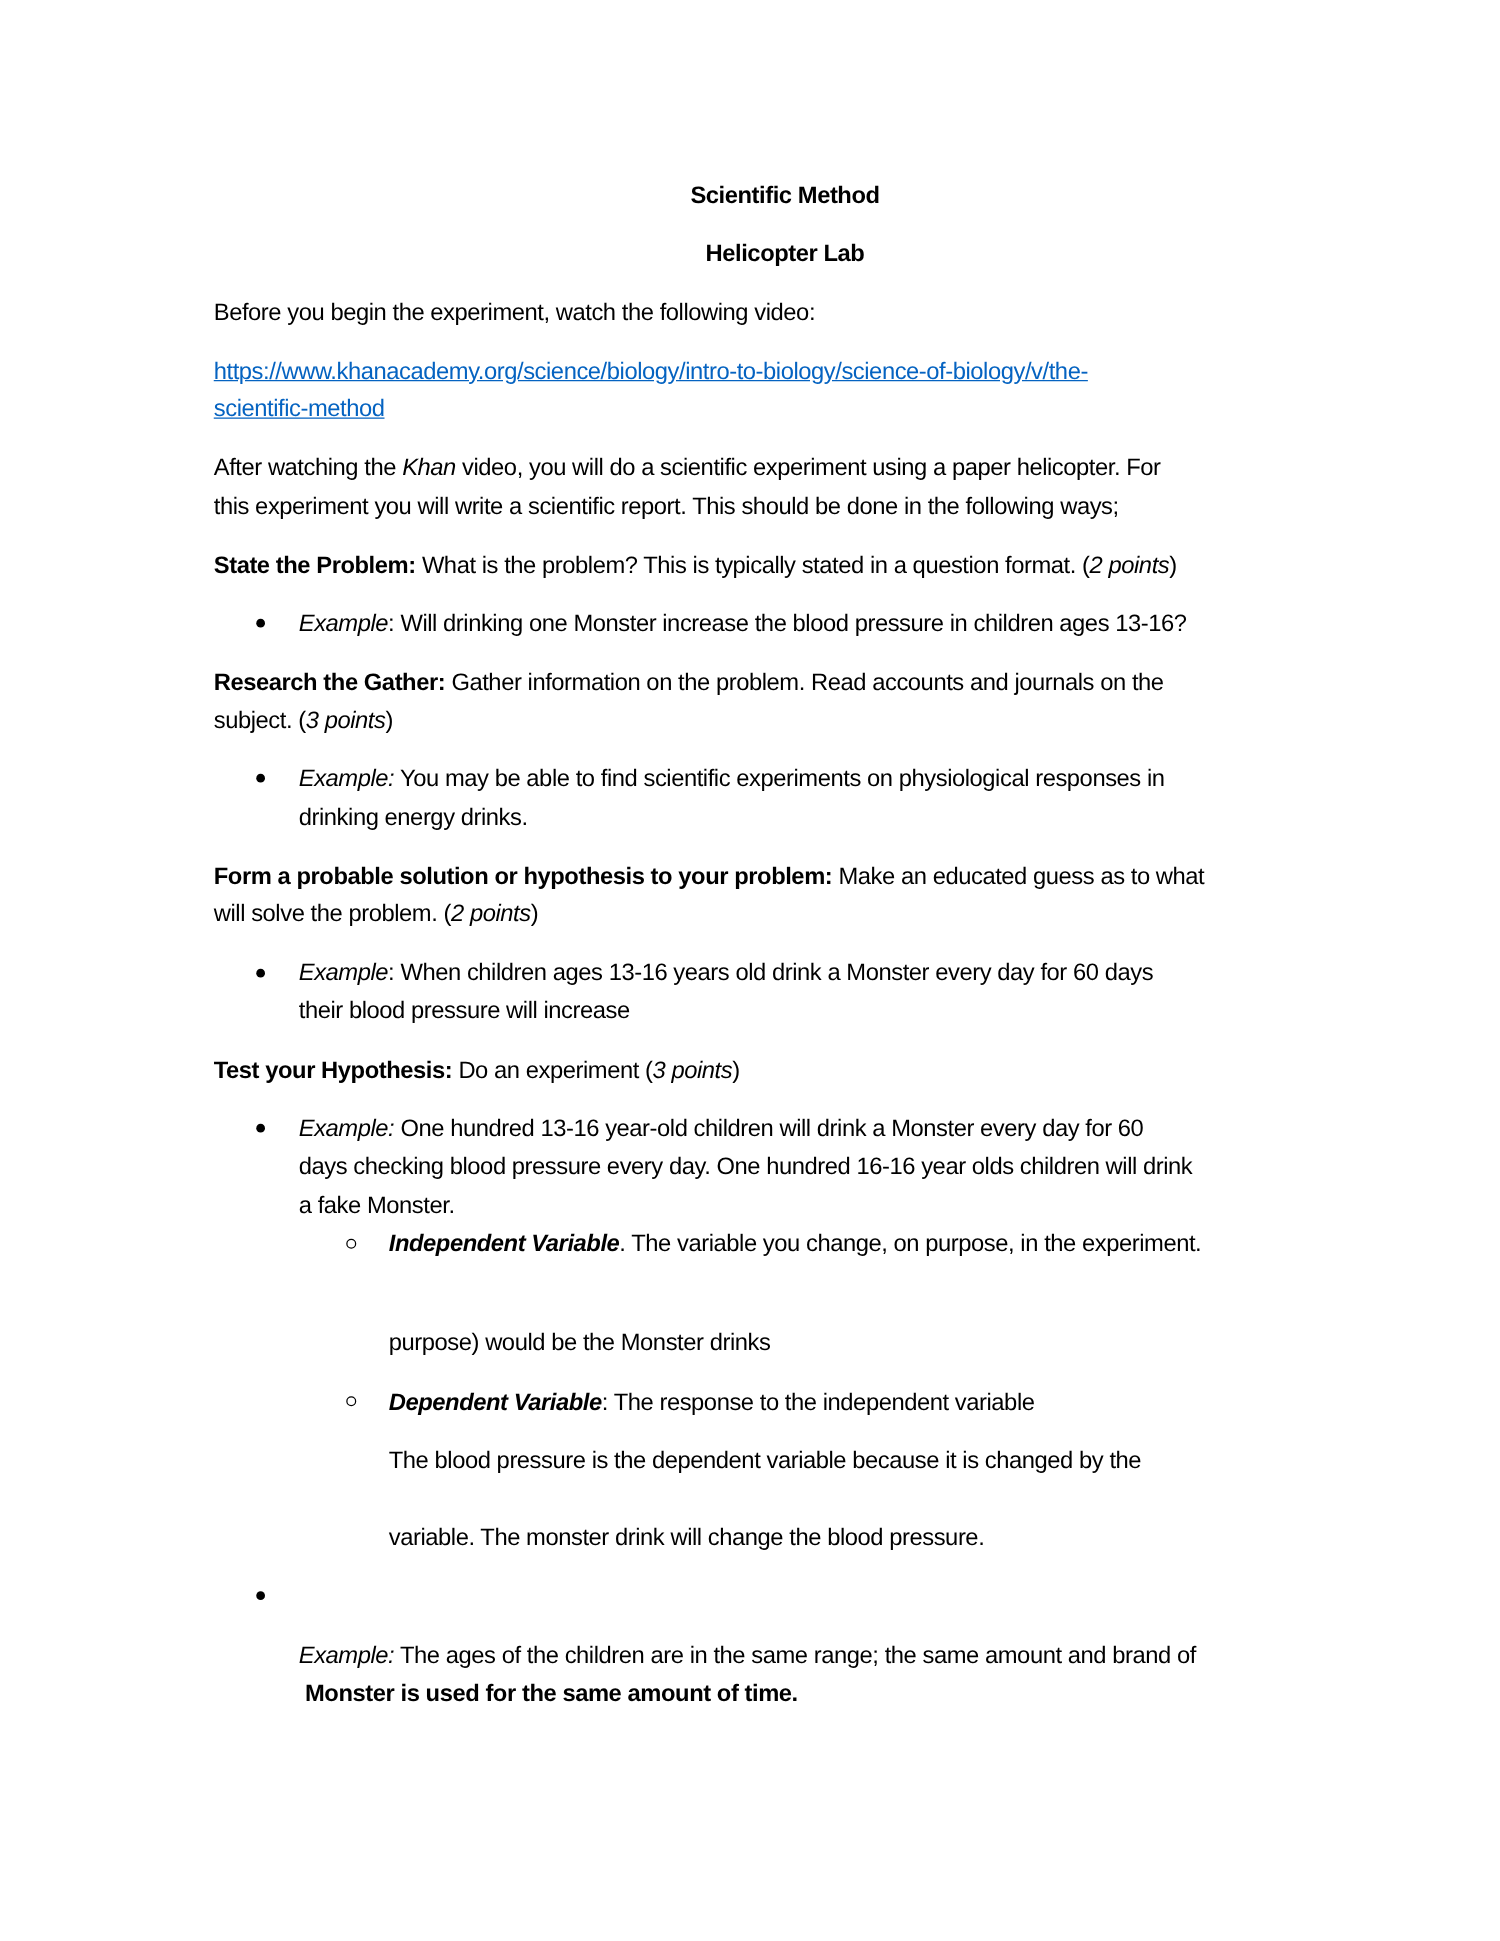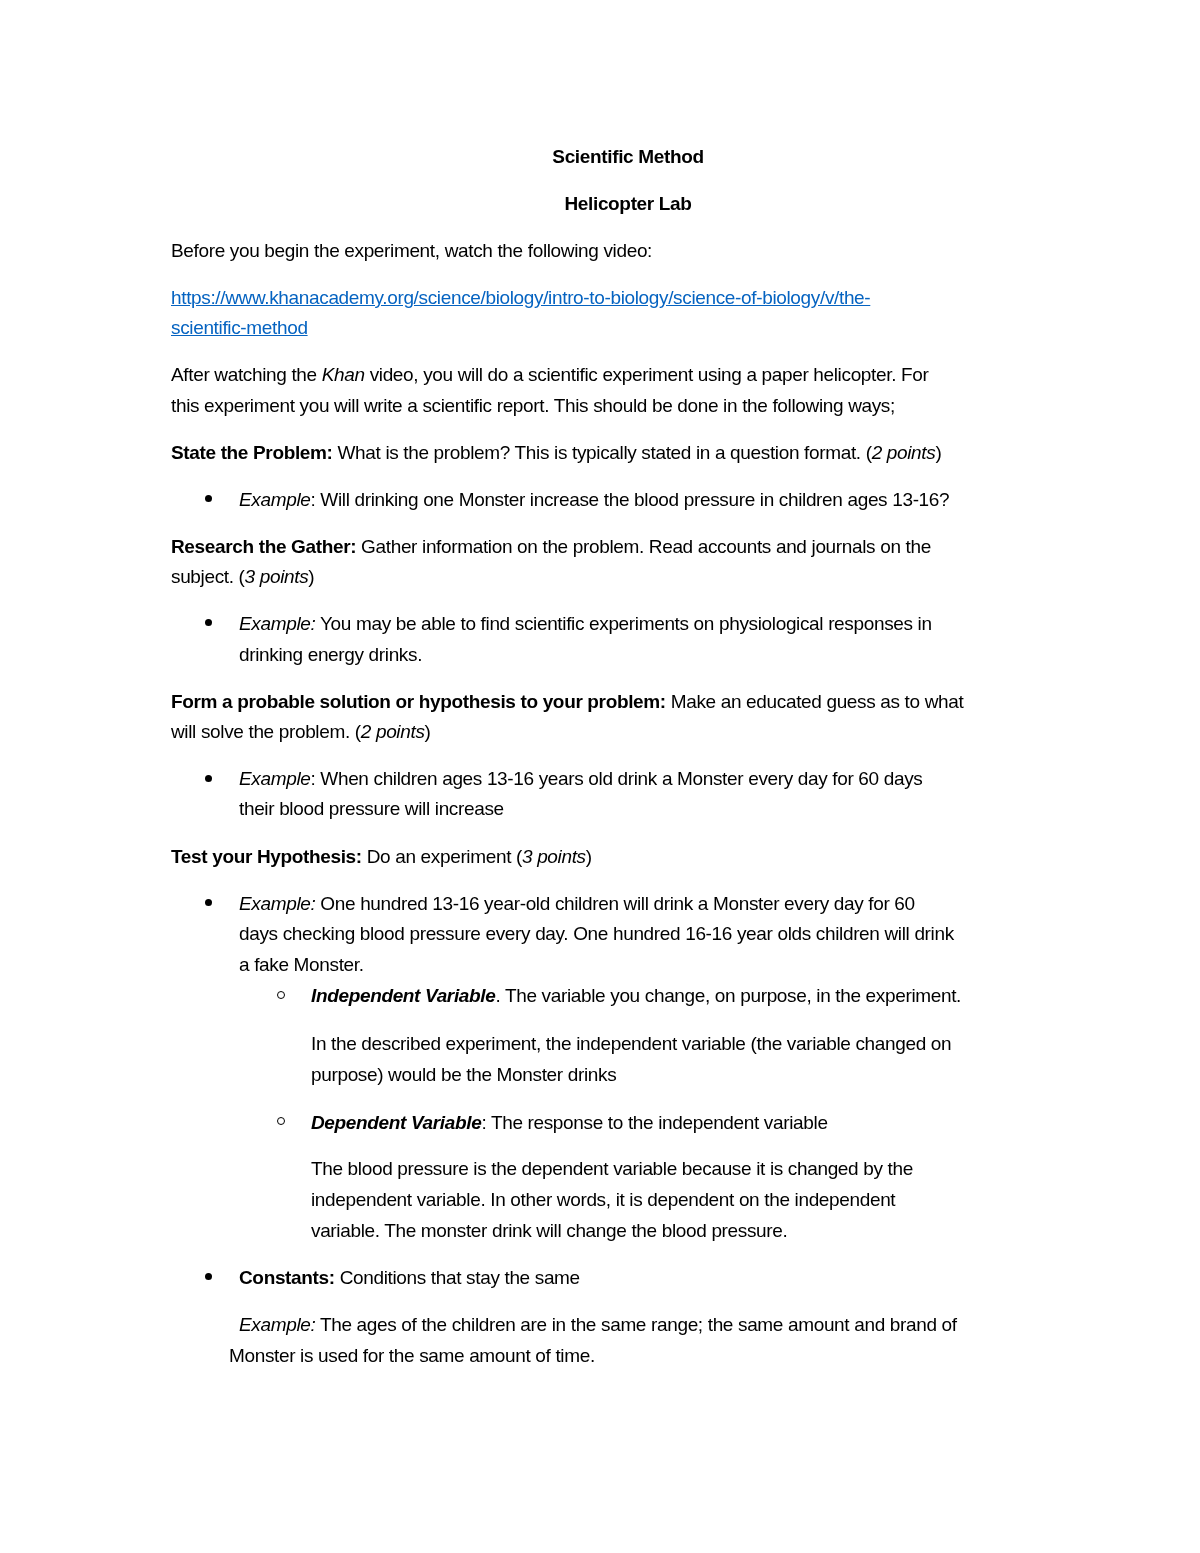--- a/index.html
+++ b/index.html
@@ -75,33 +75,28 @@
   <div class="line" style="left:211px; top:892px;">
     <span class="i">Example:</span><span> One hundred 13-16 year-old children will drink a Monster every day for 60</span>
   </div>
   <div class="line" style="left:211px; top:922px;">days checking blood pressure every day. One hundred 16-16 year olds children will drink</div>
   <div class="line" style="left:211px; top:953px;">a fake Monster.</div>
 
   <div class="circle" style="left:249px; top:991px;"></div>
   <div class="line" style="left:283px; top:984px;">
     <span class="b i">Independent Variable</span><span>. The variable you change, on purpose, in the experiment.</span>
   </div>
-  <div class="line" style="left:283px; top:1032px;">In the described experiment, the independent variable (the variable changed on</div>
   <div class="line" style="left:283px; top:1063px;">purpose) would be the Monster drinks</div>
 
   <div class="circle" style="left:249px; top:1117px;"></div>
   <div class="line" style="left:283px; top:1111px;">
     <span class="b i">Dependent Variable</span><span>: The response to the independent variable</span>
   </div>
   <div class="line" style="left:283px; top:1157px;">The blood pressure is the dependent variable because it is changed by the</div>
-  <div class="line" style="left:283px; top:1188px;">independent variable. In other words, it is dependent on the independent</div>
   <div class="line" style="left:283px; top:1219px;">variable. The monster drink will change the blood pressure.</div>
 
   <div class="bullet" style="left:177px; top:1273px;"></div>
-  <div class="line" style="left:211px; top:1266px;">
-    <span class="b">Constants:</span><span> Conditions that stay the same</span>
-  </div>
   <div class="line" style="left:211px; top:1313px;">
     <span class="i">Example:</span><span> The ages of the children are in the same range; the same amount and brand of</span>
   </div>
-  <div class="line" style="left:201px; top:1344px;">Monster is used for the same amount of time.</div>
+  <div class="line" style="left:216px; top:1344px;font-weight:bold;">Monster is used for the same amount of time.</div>
 
 </div>
 
 </body></html>

